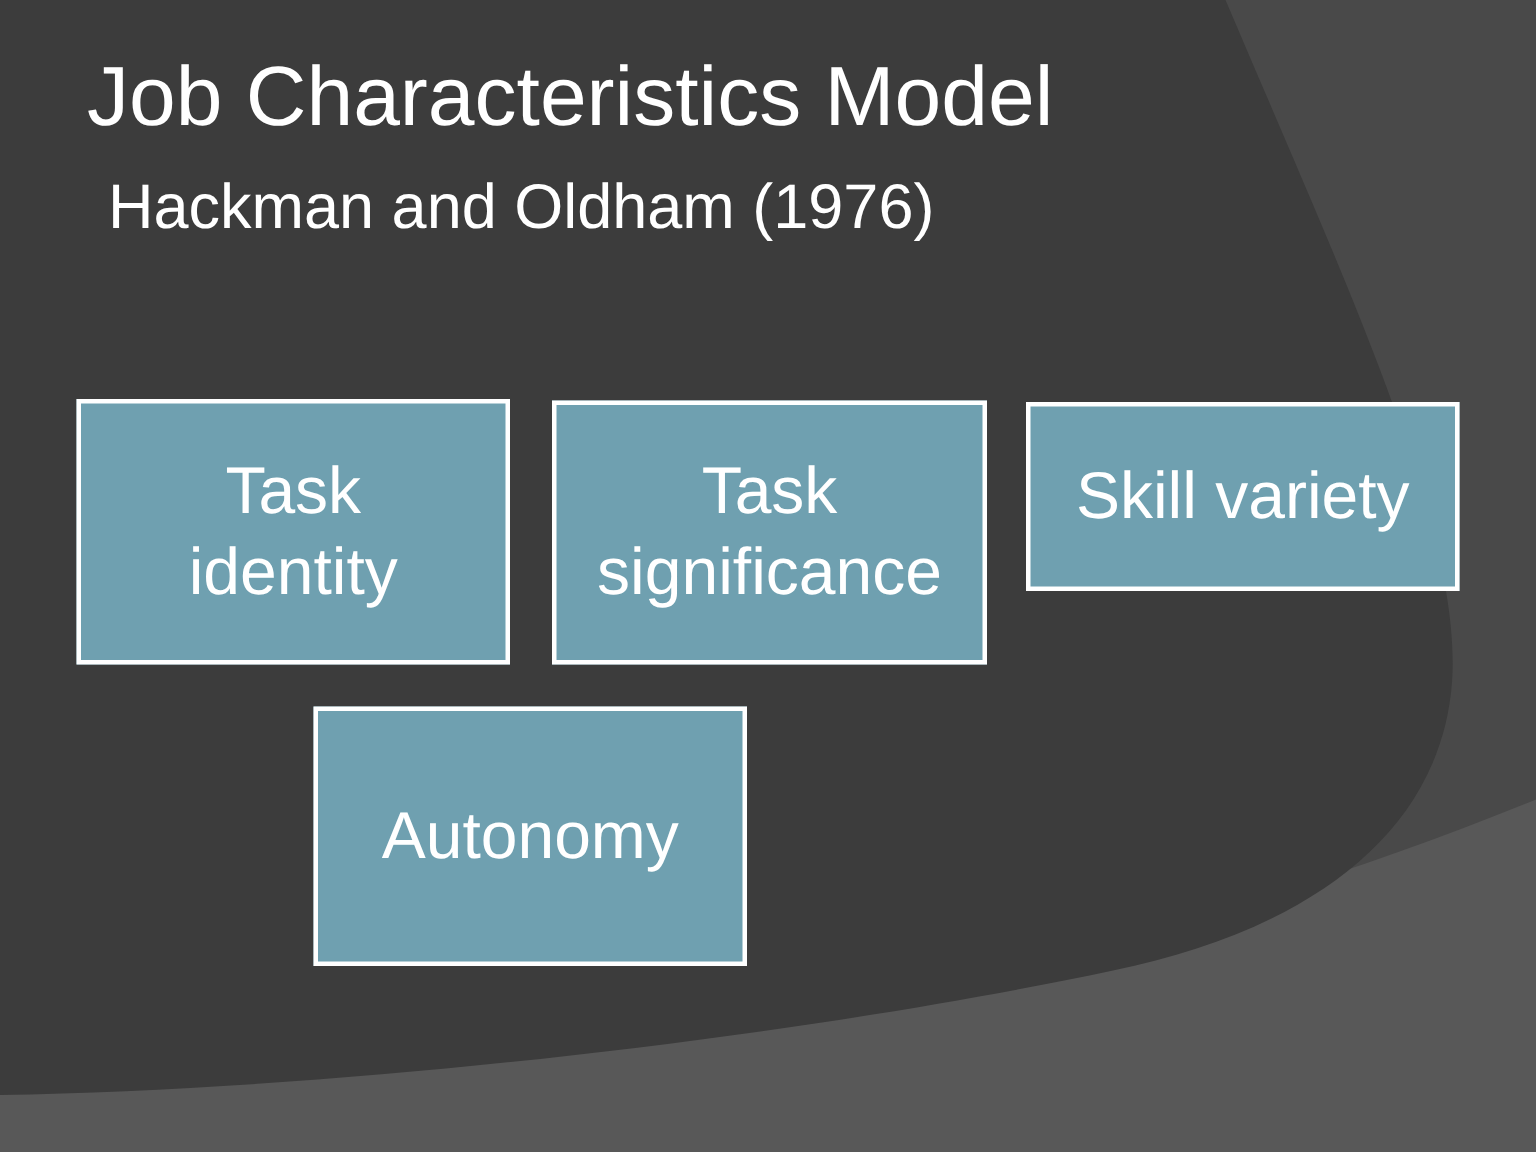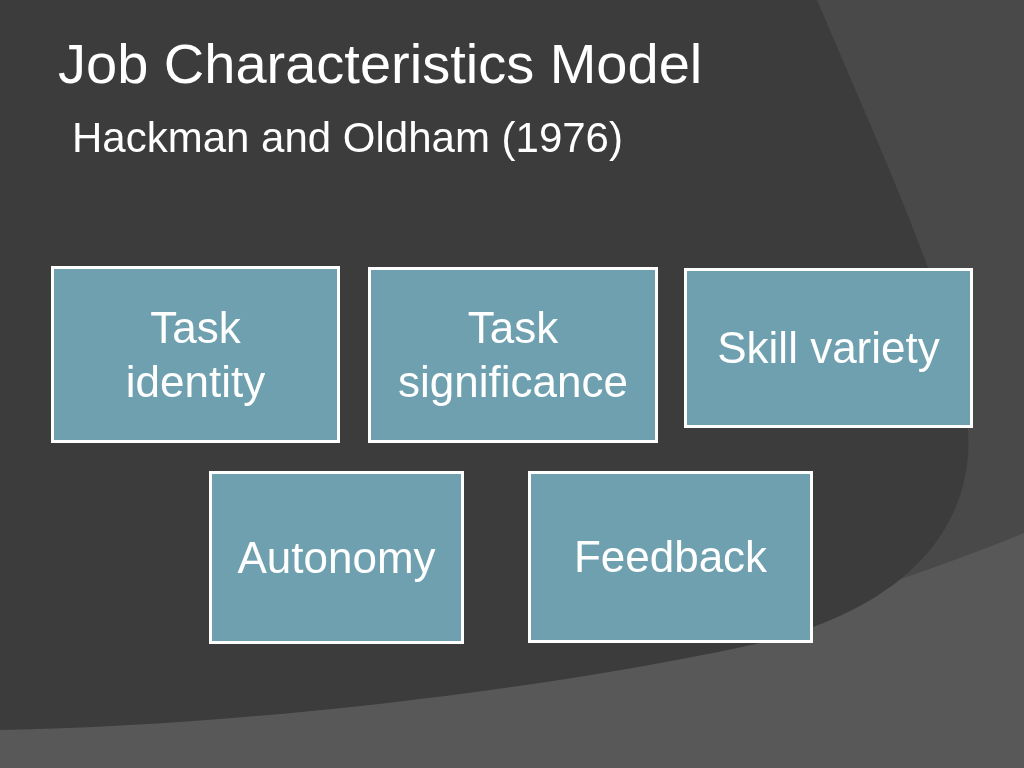--- a/index.html
+++ b/index.html
@@ -27,22 +27,22 @@
     background:#6FA0B0;
     border:3px solid #ffffff;
     display:flex;align-items:center;justify-content:center;
     text-align:center;
     color:#ffffff;
     font-size:44px;line-height:1.22;
     white-space:pre-line;
   }
   #box-task-identity     {left:51px;  top:266px; width:289px; height:177px;}
   #box-task-significance {left:368px; top:267px; width:290px; height:176px;}
-  #box-skill-variety     {left:684px; top:268px; width:289px; height:160px;}
-  #box-autonomy          {left:209px; top:471px; width:255px; height:173px;}
+  #box-skill-variety     {left:684px; top:268px; width:289px; height:126px;}
+  #box-autonomy          {left:209px; top:471px; width:289px; height:173px;}
   #box-feedback          {left:528px; top:471px; width:285px; height:172px;}
 </style>
 </head>
 <body>
 
 <div id="slide">
 
   <svg id="bg" viewBox="0 0 1024 768" preserveAspectRatio="none" aria-hidden="true">
 
     <rect x="0" y="0" width="1024" height="768" fill="#494949"></rect>
@@ -66,17 +66,14 @@
   </div>
 
   <div class="shape-box" id="box-skill-variety">
     <span>Skill variety</span>
   </div>
 
   <div class="shape-box" id="box-autonomy">
     <span>Autonomy</span>
   </div>
 
-  <div class="shape-box" id="box-feedback">
-    <span>Feedback</span>
-  </div>
 
 </div>
 
 </body></html>

